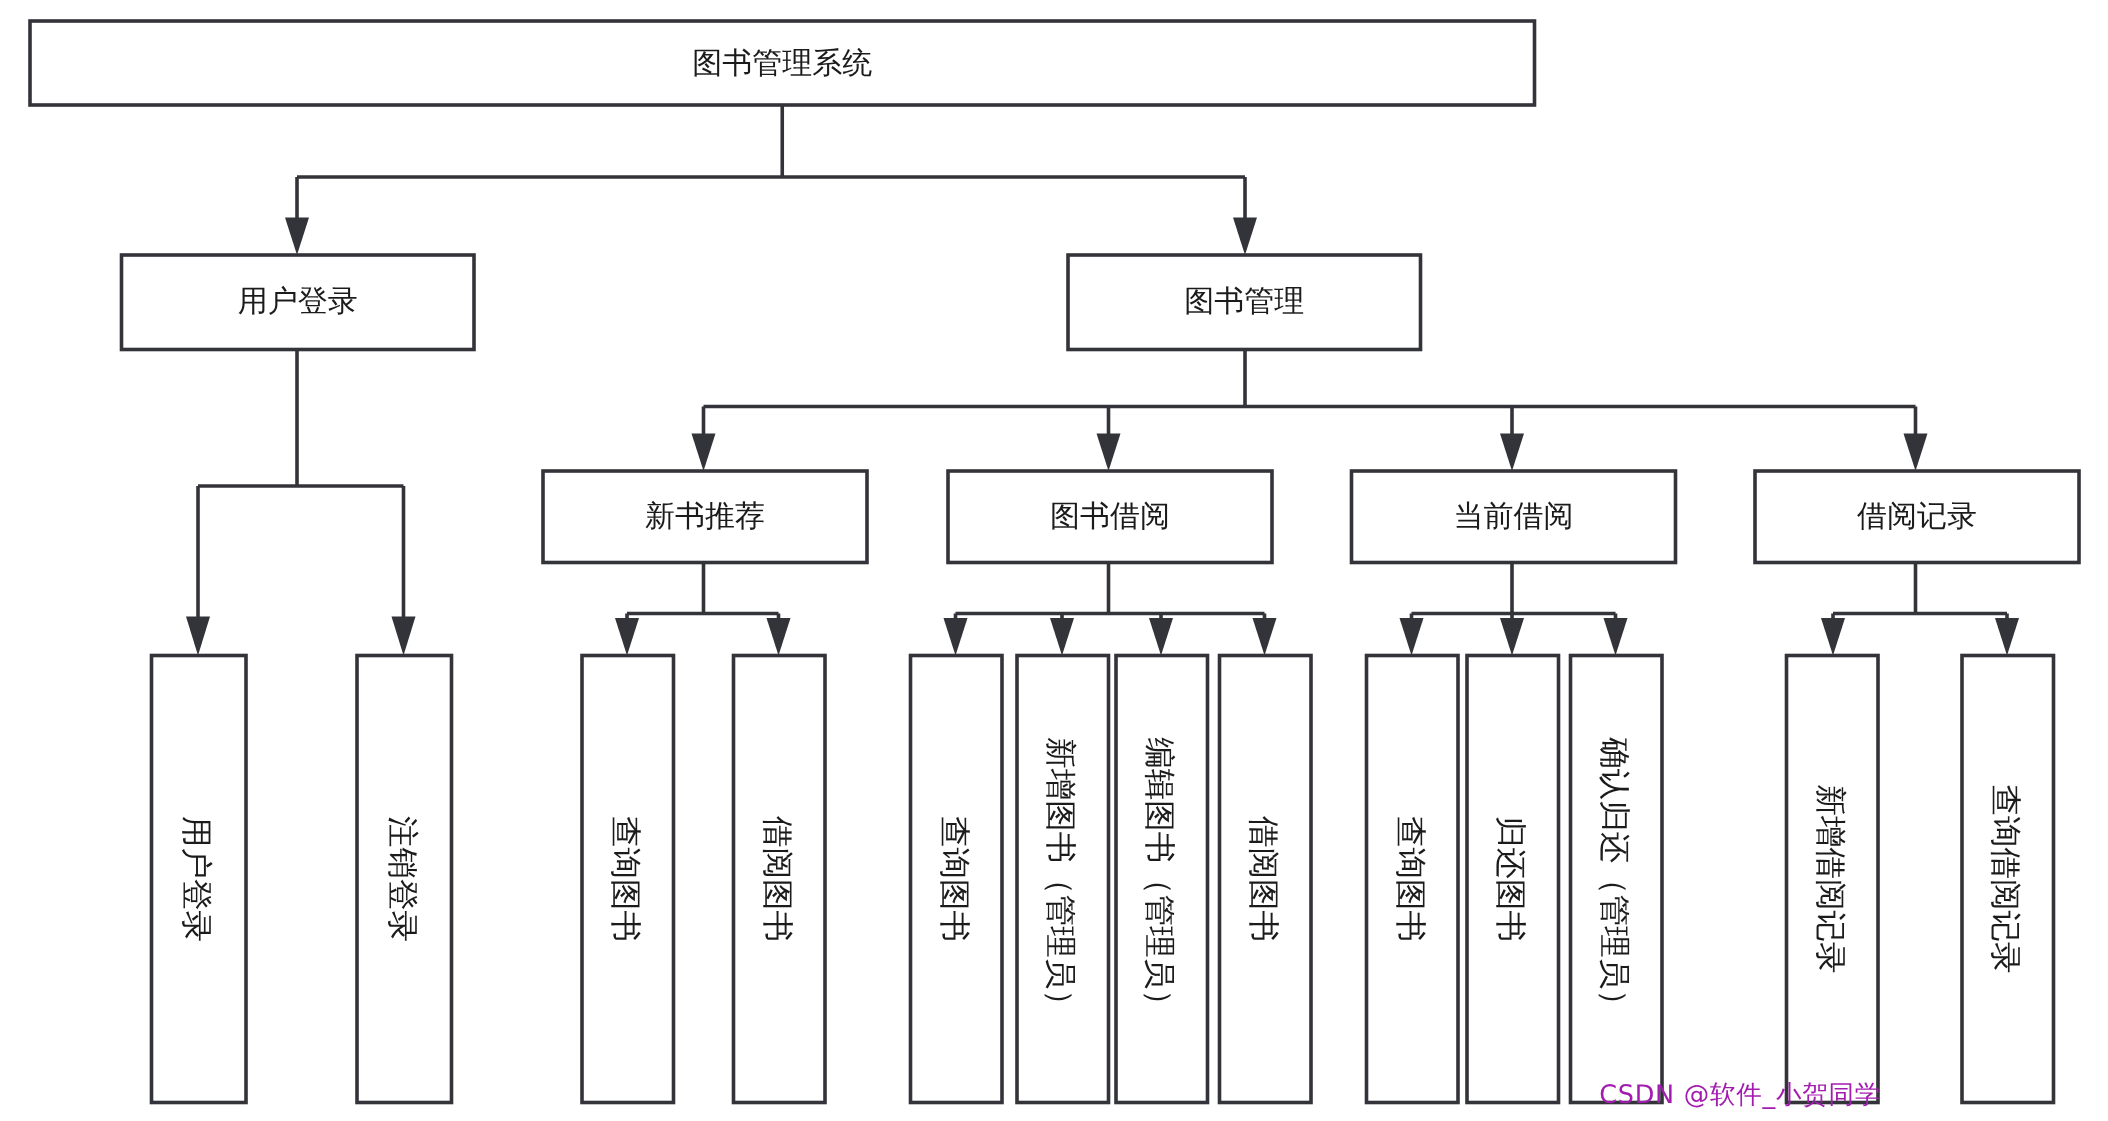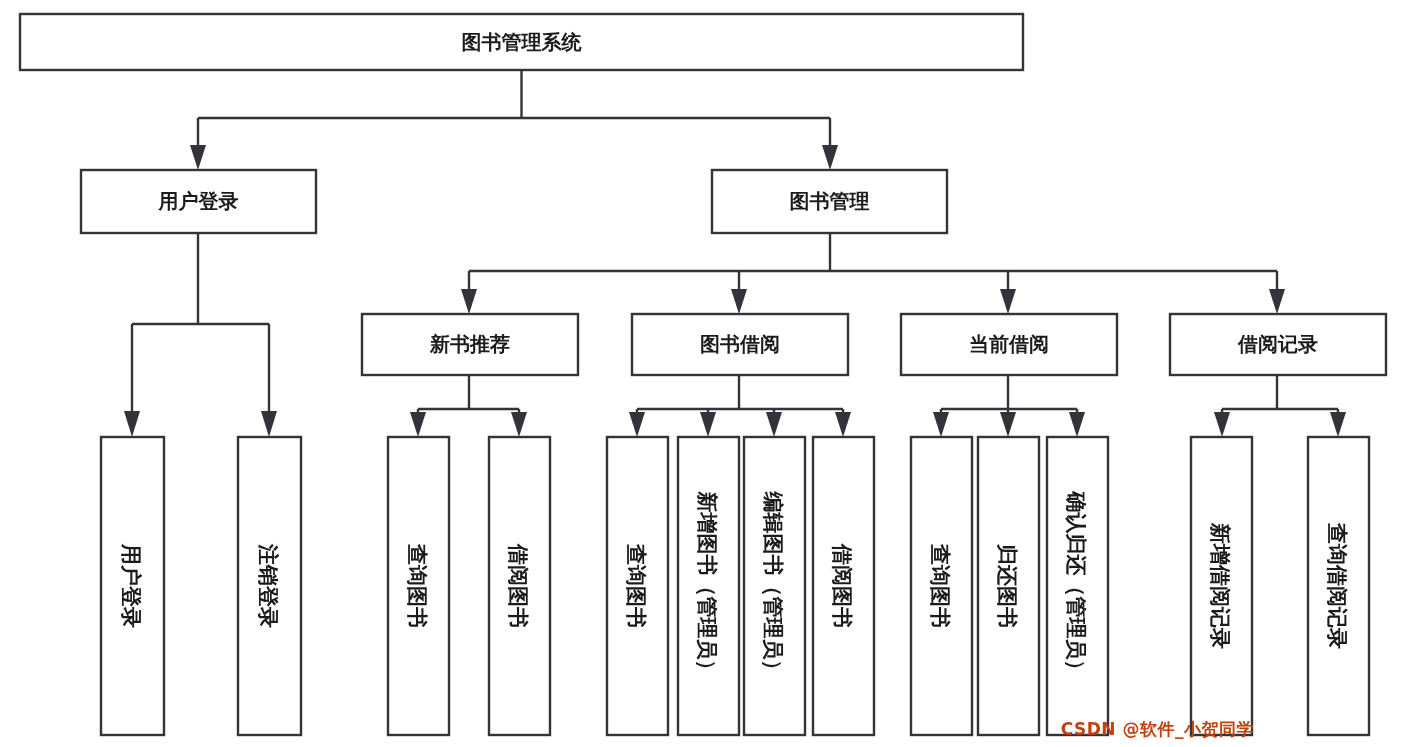--- a/index.html
+++ b/index.html
@@ -11,21 +11,20 @@
     width: 1405px;
     height: 747px;
     font-family: "DejaVu Sans", "Liberation Sans", sans-serif;
     overflow: hidden;
     position: relative;
   }
   #diagram-root {
     position: relative;
     width: 1266px;
     height: 747px;
-    font-weight: bold;
   }
   svg.diagram {
     position: absolute;
     top: 0;
     left: 0;
     width: 1405px;
     height: 747px;
     display: block;
   }
   .node-box {
@@ -55,21 +54,21 @@
     font-size: 21px;
     fill: #1b1b1b;
     text-anchor: middle;
   }
   .watermark-text {
     position: absolute;
     right: 12px;
     bottom: 6px;
     font-family: "DejaVu Sans", "Liberation Sans", sans-serif;
     font-size: 17px;
-    color: #c2410c;
+    color: #a21caf;
     letter-spacing: 0.5px;
     white-space: nowrap;
     pointer-events: none;
   }
 </style>
 </head>
 <body>
 
 <div id="diagram-root">
 

